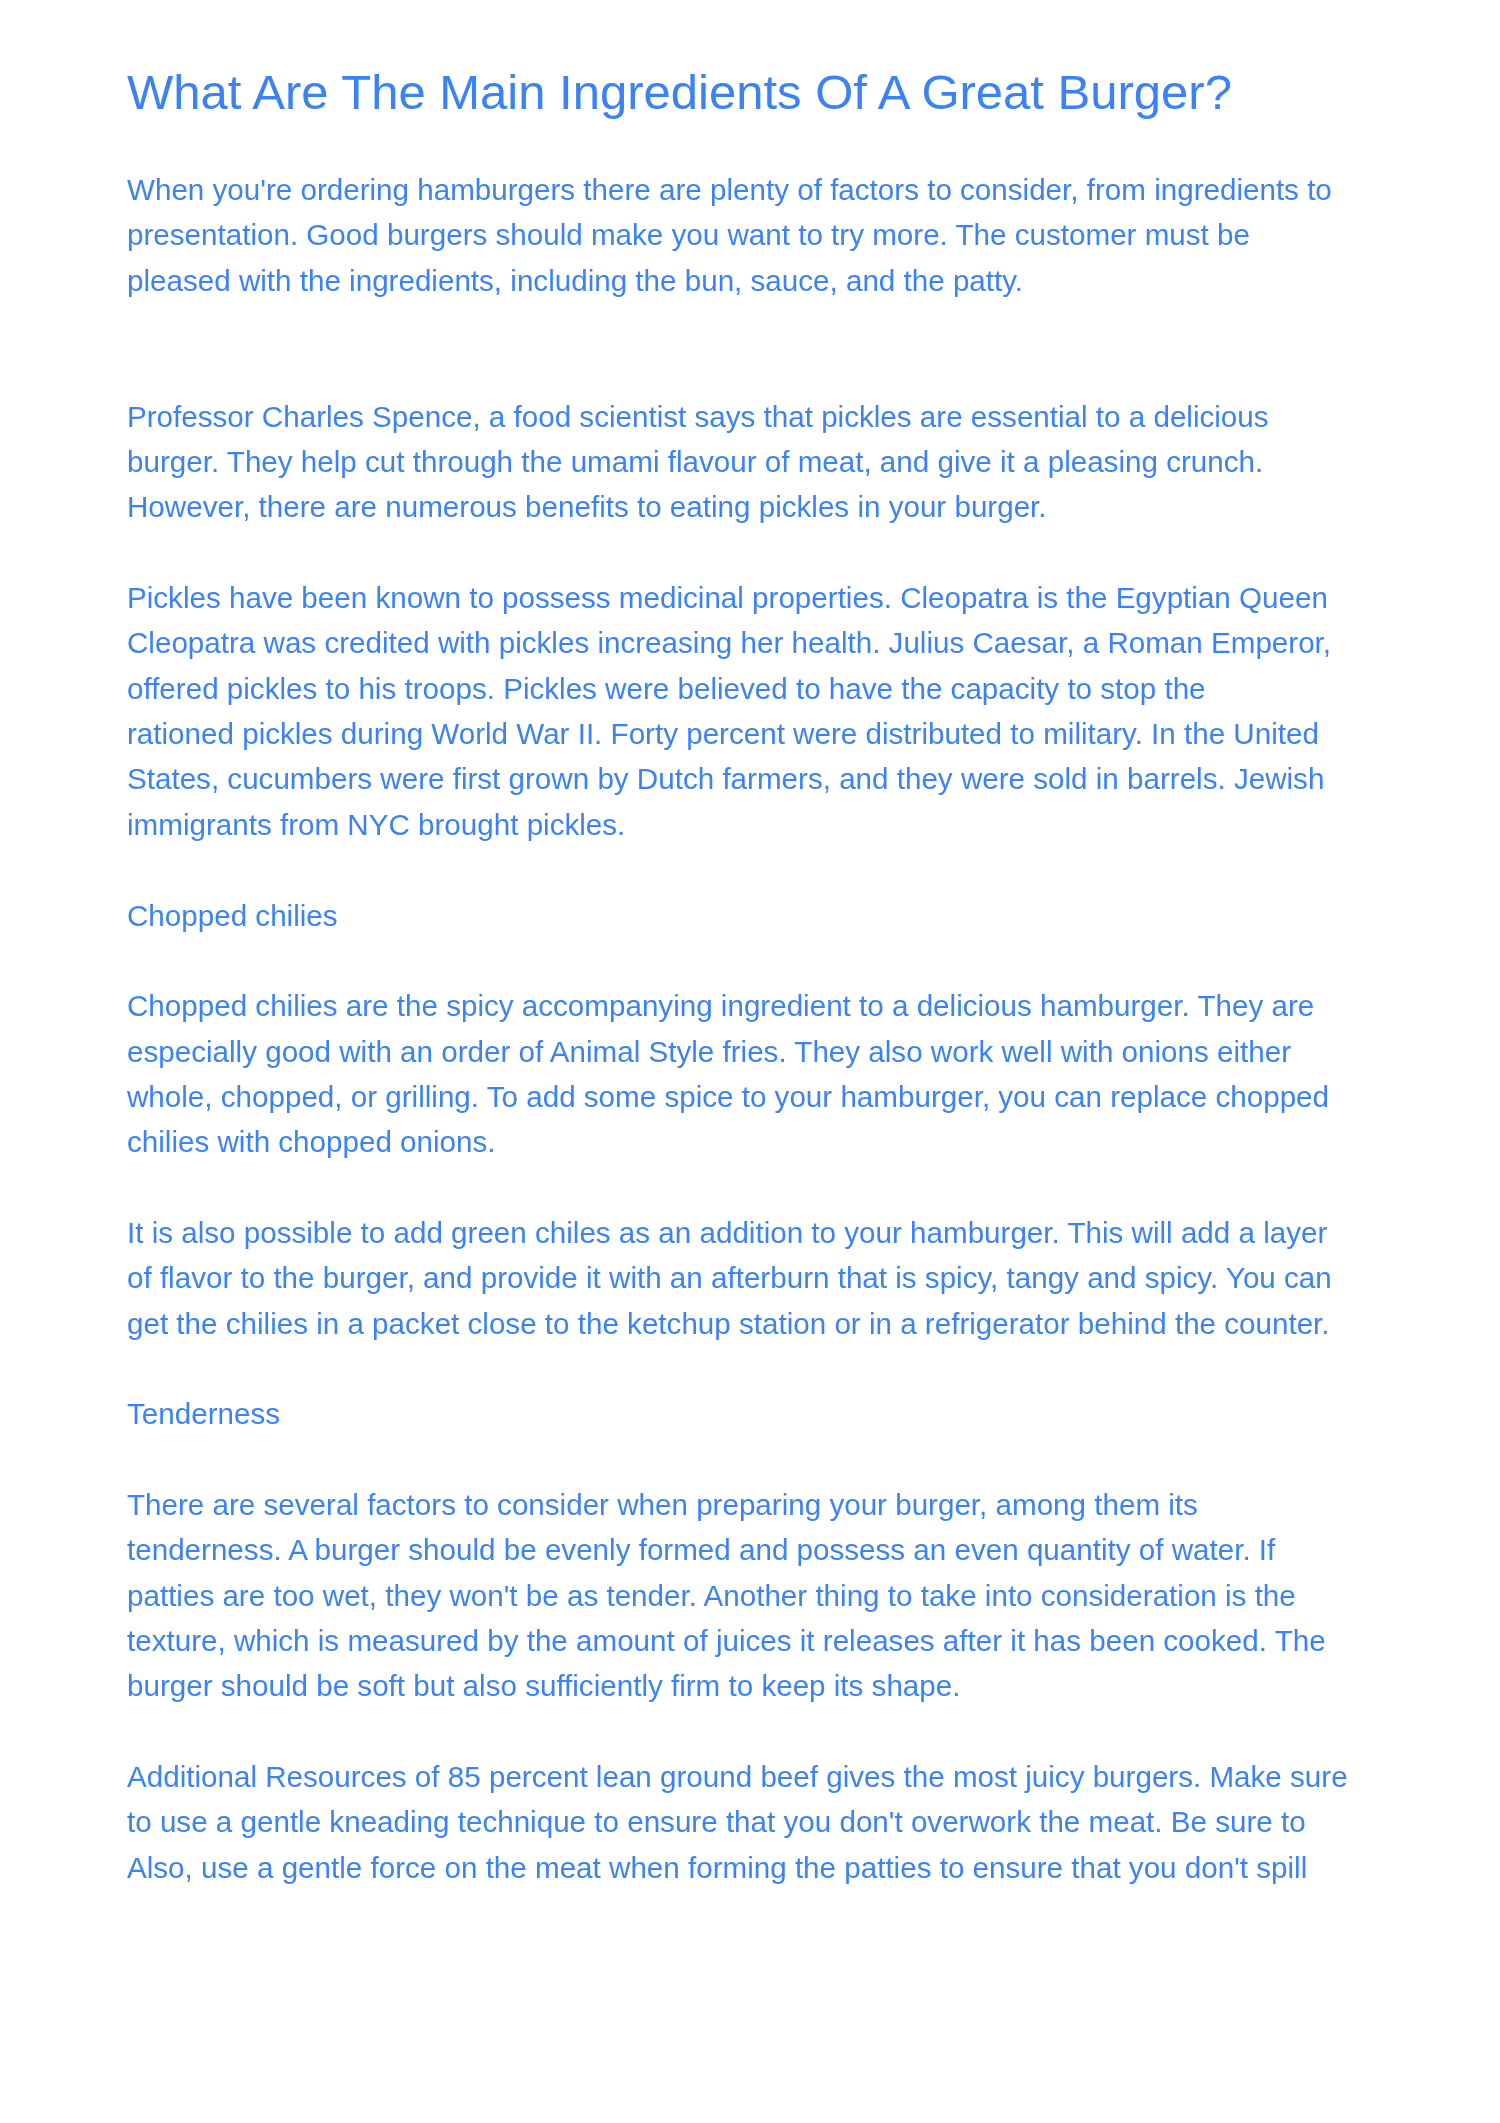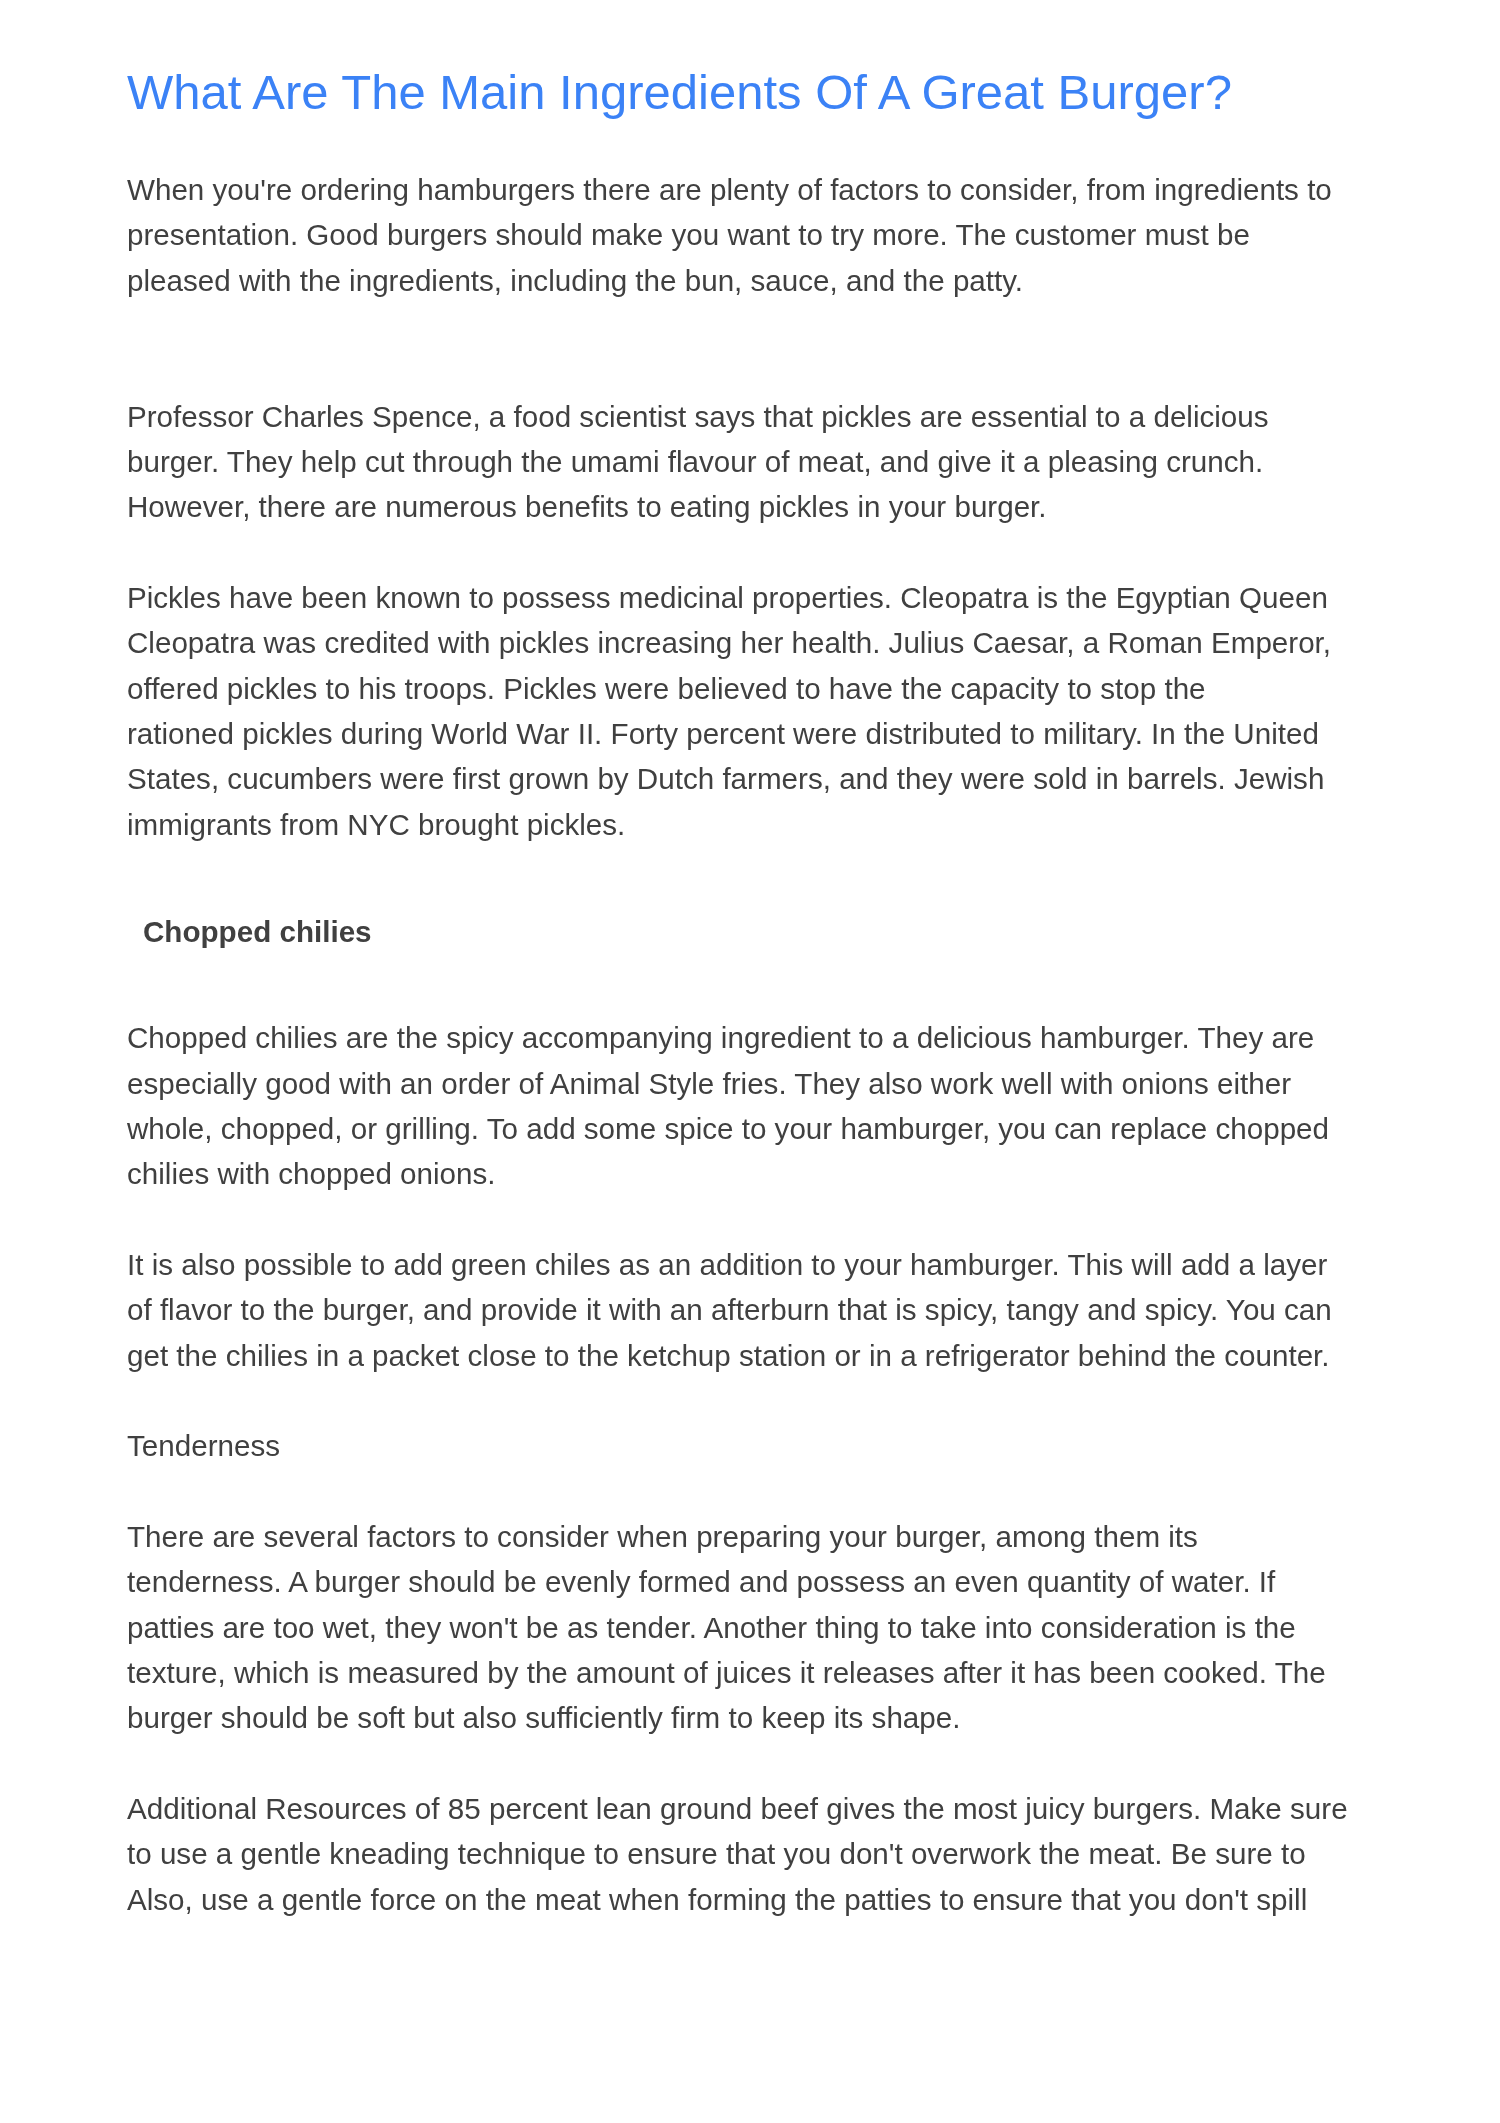--- a/index.html
+++ b/index.html
@@ -9,21 +9,21 @@
     background: #ffffff; color: #000000;
     font-family: "Liberation Sans", sans-serif;
   }
   .title {
     position: absolute; left: 127px; top: 62px;
     font-size: 49px; line-height: 60px; font-weight: normal; margin: 0;
     white-space: nowrap; color: #3b82f6;
   }
   .body {
     position: absolute; left: 127px; top: 167px; width: 1300px;
-    font-size: 29.6px; line-height: 45.35px; color: #404040;
+    font-size: 29.6px; line-height: 45.35px; color: #3b82f6;
   }
   .line { display: block; white-space: nowrap; height: 45.35px; }
   .blank { display: block; height: 45.35px; }
 </style>
 </head>
 <body>
 
 <div class="page">
   <h1 class="title">What Are The Main Ingredients Of A Great Burger?</h1>
 
@@ -46,21 +46,21 @@
     <p style="margin:0">
       <span class="line">Pickles have been known to possess medicinal properties. Cleopatra is the Egyptian Queen</span>
       <span class="line">Cleopatra was credited with pickles increasing her health. Julius Caesar, a Roman Emperor,</span>
       <span class="line">offered pickles to his troops. Pickles were believed to have the capacity to stop the</span>
       <span class="line">rationed pickles during World War II. Forty percent were distributed to military. In the United</span>
       <span class="line">States, cucumbers were first grown by Dutch farmers, and they were sold in barrels. Jewish</span>
       <span class="line">immigrants from NYC brought pickles.</span>
     </p>
     <span class="blank"></span>
 
-    <h2 class="line" style="margin:16px;font-size:inherit;font-weight:bold">Chopped chilies</h2>
+    <h2 class="line" style="margin:0;font-size:inherit;font-weight:normal">Chopped chilies</h2>
     <span class="blank"></span>
     <p style="margin:0">
       <span class="line">Chopped chilies are the spicy accompanying ingredient to a delicious hamburger. They are</span>
       <span class="line">especially good with an order of Animal Style fries. They also work well with onions either</span>
       <span class="line">whole, chopped, or grilling. To add some spice to your hamburger, you can replace chopped</span>
       <span class="line">chilies with chopped onions.</span>
     </p>
     <span class="blank"></span>
     <p style="margin:0">
       <span class="line">It is also possible to add green chiles as an addition to your hamburger. This will add a layer</span>

